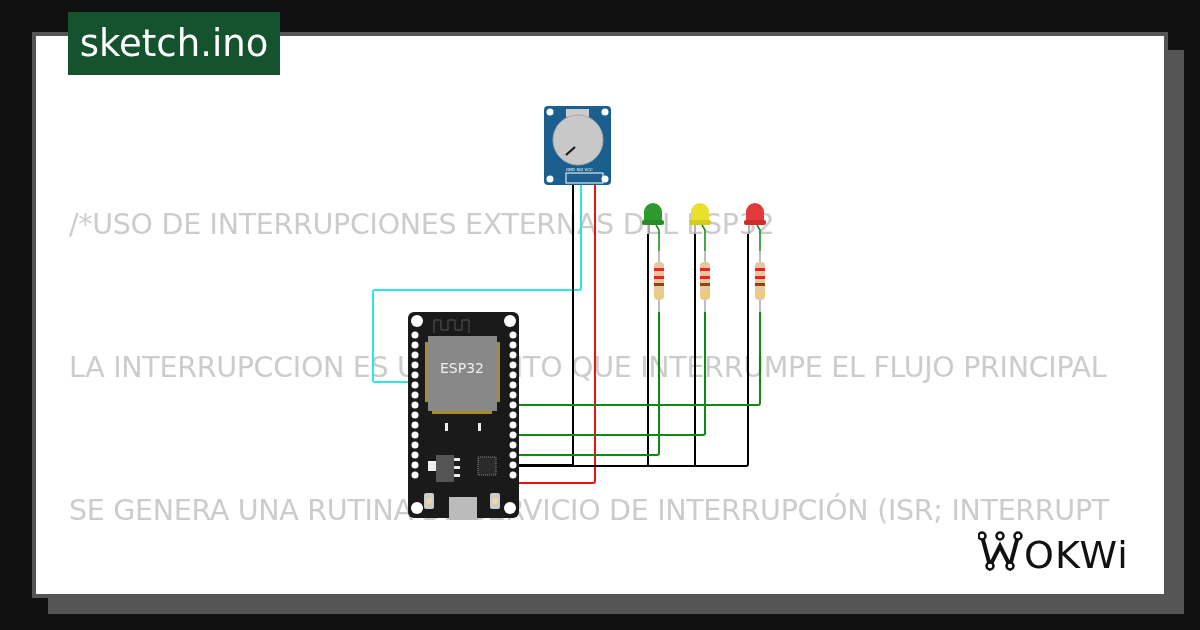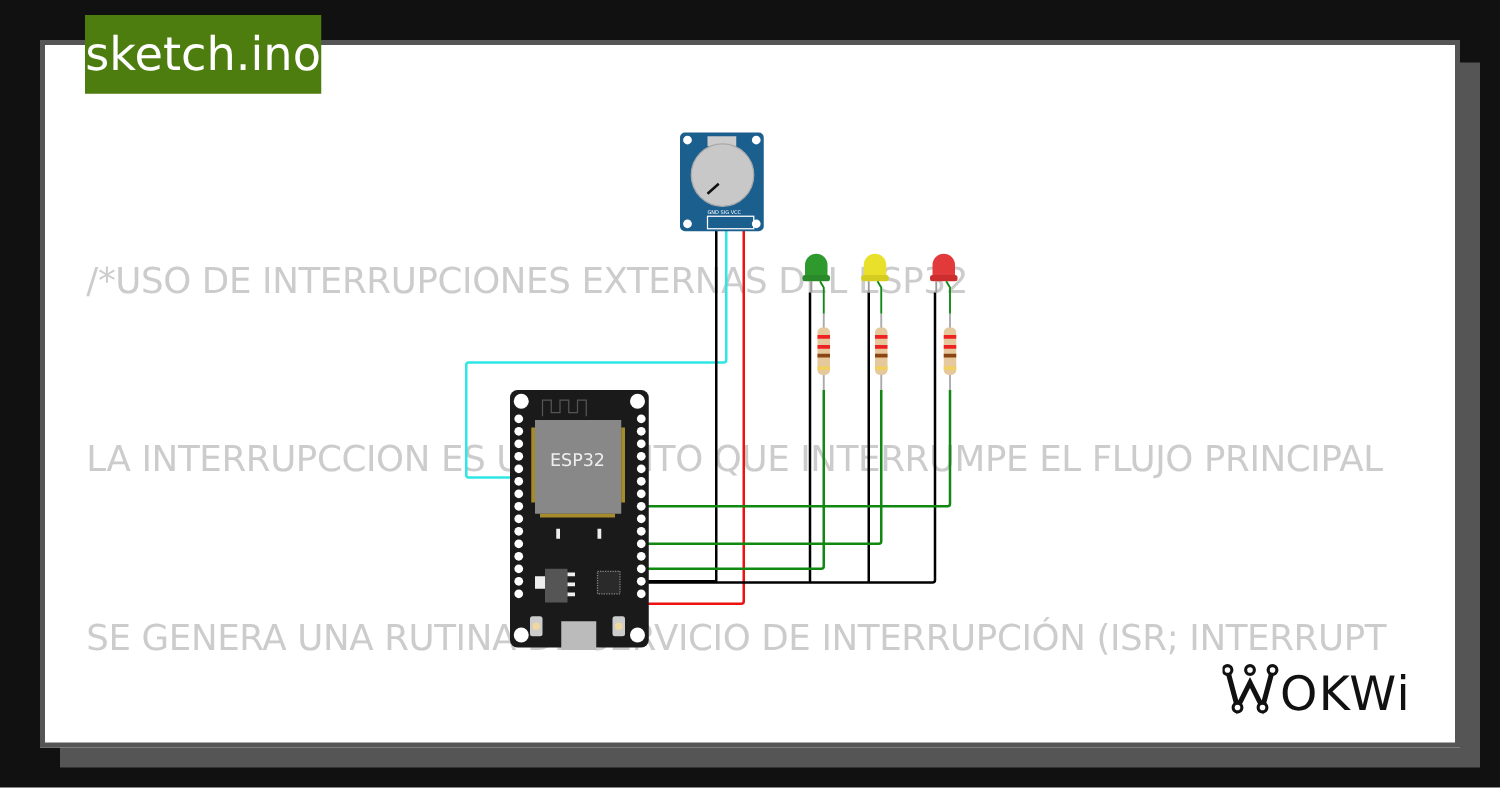--- a/index.html
+++ b/index.html
@@ -1,19 +1,19 @@
 <!DOCTYPE html>
 <html><head>
 <meta charset="utf-8">
 <style>
   html,body{margin:0;padding:0;}
   body{width:1200px;height:630px;background:#111111;position:relative;overflow:hidden;font-family:"DejaVu Sans","Liberation Sans",sans-serif;}
   .shadow{position:absolute;left:48px;top:50px;width:1136px;height:564px;background:#555555;}
   .card{position:absolute;left:32px;top:32px;width:1128px;height:558px;background:#ffffff;border:4px solid #555555;overflow:hidden;}
-  .title-tab{position:absolute;left:68px;top:12px;height:63px;width:189px;background:#4d7c0f;color:#ffffff;font-size:37px;line-height:63px;text-align:center;z-index:5;}
+  .title-tab{position:absolute;left:68px;top:12px;height:63px;width:212px;background:#14532d;color:#ffffff;font-size:37px;line-height:63px;text-align:center;z-index:5;}
   .code{position:absolute;left:33px;top:69px;width:1062px;overflow:hidden;color:#cccccc;font-size:28.5px;line-height:47.8px;white-space:pre;letter-spacing:-0.3px;}
   .code div{height:47.8px;}
   .diagram{position:absolute;left:0;top:0;width:1200px;height:630px;z-index:3;}
   .logo{position:absolute;left:978px;top:528px;width:172px;height:48px;z-index:4;}
 </style>
 </head>
 <body>
 
 <div class="shadow"></div>
 <div class="card">

